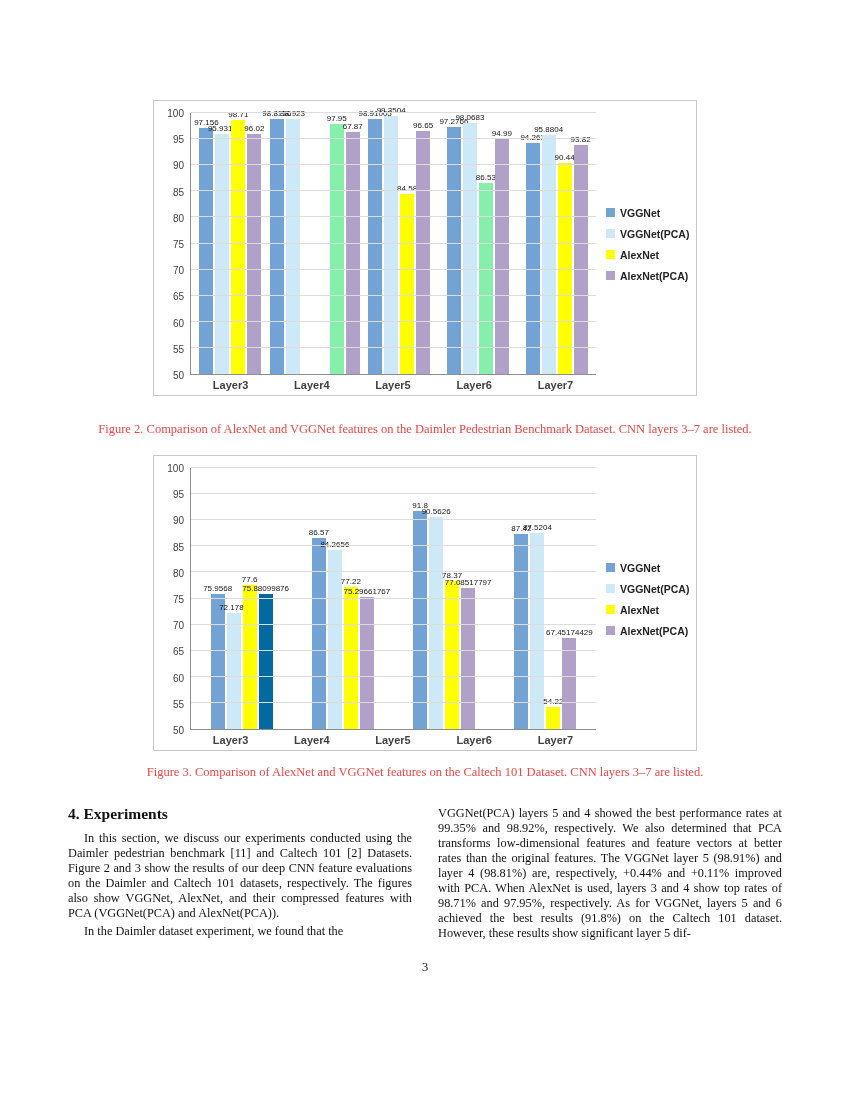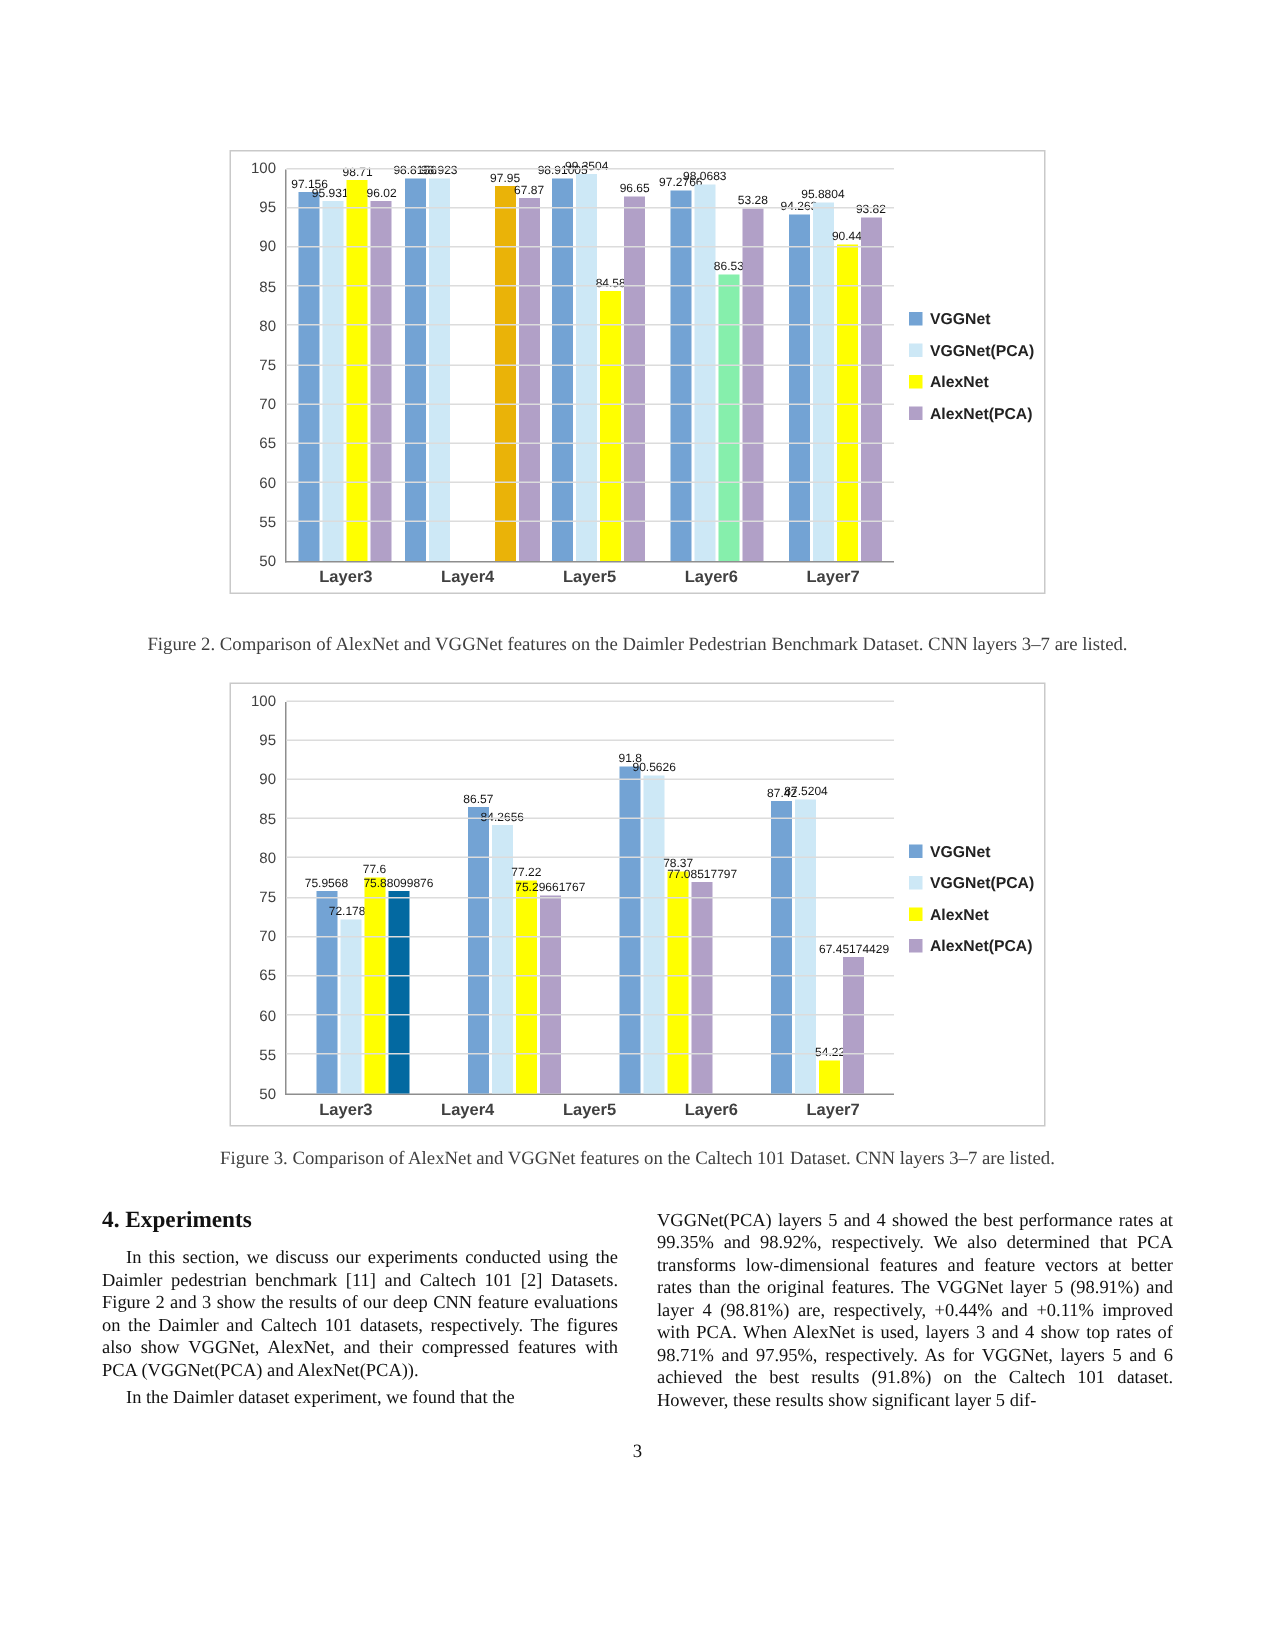--- a/index.html
+++ b/index.html
@@ -100,21 +100,21 @@
     font-family: "Liberation Sans", sans-serif;
     font-size: 11px;
     font-weight: 700;
     color: #404040;
   }
 
   
   .caption {
     text-align: center;
     font-size: 12.5px;
-    color: #404040;
+    color: #ef4444;
     margin: 0 auto;
     width: 760px;
   }
   .caption.cap2 { margin-top: 26px; }
   .caption.cap3 { margin-top: 14px; }
 
   
   .columns {
     display: flex;
     gap: 26px;
@@ -173,21 +173,21 @@
                   <span class="bar-label">96.02</span>
                 </div>
               </div>
               <div class="bar-group">
                 <div class="bar" style="background: rgb(115, 163, 212); height: 97.6312%;">
                   <span class="bar-label">98.8156</span>
                 </div>
                 <div class="bar" style="background: rgb(205, 232, 246); height: 97.846%;">
                   <span class="bar-label">98.923</span>
                 </div>
-                <div class="bar" style="background: #eab308; height: 95.9%; margin-left: 28px;">
+                <div class="bar" style="background: #86efac; height: 95.9%; margin-left: 28px;">
                   <span class="bar-label">97.95</span>
                 </div>
                 <div class="bar" style="background: rgb(177, 160, 199); height: 92.82%;">
                   <span class="bar-label">67.87</span>
                 </div>
               </div>
               <div class="bar-group">
                 <div class="bar" style="background: rgb(115, 163, 212); height: 97.8201%;">
                   <span class="bar-label">98.91005</span>
                 </div>
@@ -205,21 +205,21 @@
                 <div class="bar" style="background: rgb(115, 163, 212); height: 94.5532%;">
                   <span class="bar-label">97.2766</span>
                 </div>
                 <div class="bar" style="background: rgb(205, 232, 246); height: 96.1366%;">
                   <span class="bar-label">98.0683</span>
                 </div>
                 <div class="bar" style="background: #86efac; height: 73.06%;">
                   <span class="bar-label">86.53</span>
                 </div>
                 <div class="bar" style="background: rgb(177, 160, 199); height: 89.98%;">
-                  <span class="bar-label">53.28</span>
+                  <span class="bar-label">94.99</span>
                 </div>
               </div>
               <div class="bar-group">
                 <div class="bar" style="background: rgb(115, 163, 212); height: 88.526%;">
                   <span class="bar-label">94.263</span>
                 </div>
                 <div class="bar" style="background: rgb(205, 232, 246); height: 91.7608%;">
                   <span class="bar-label">95.8804</span>
                 </div>
                 <div class="bar" style="background: rgb(255, 255, 0); height: 80.88%;">

